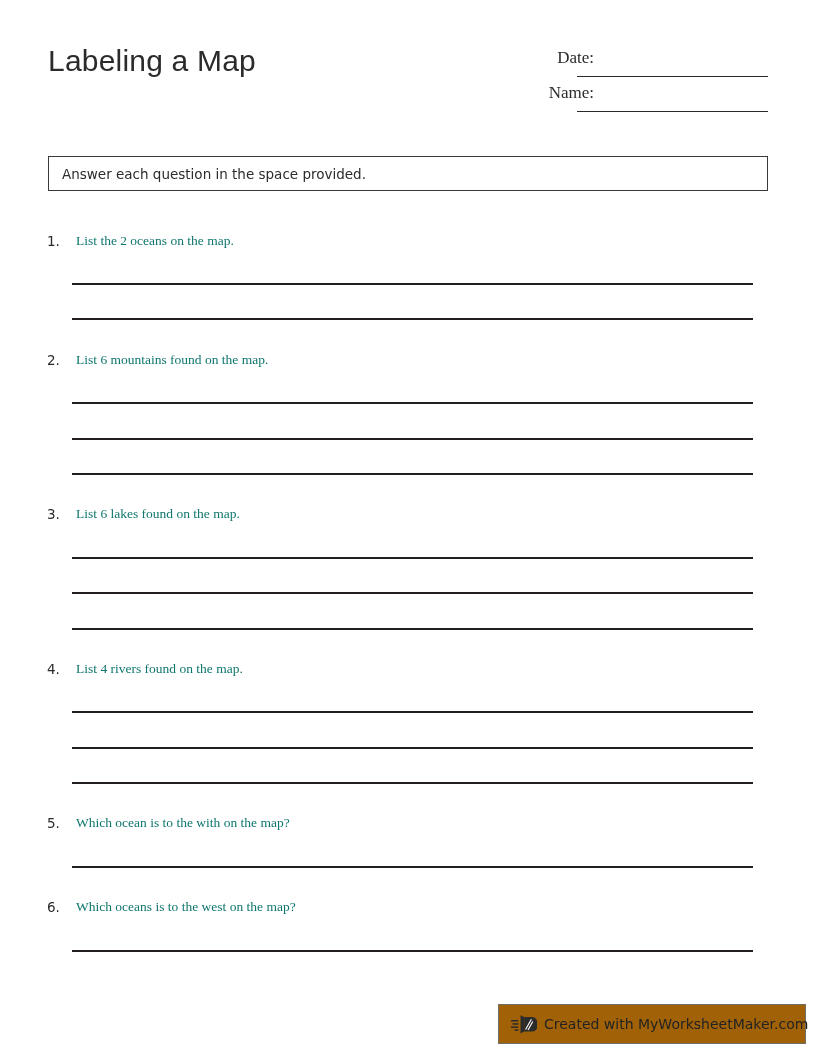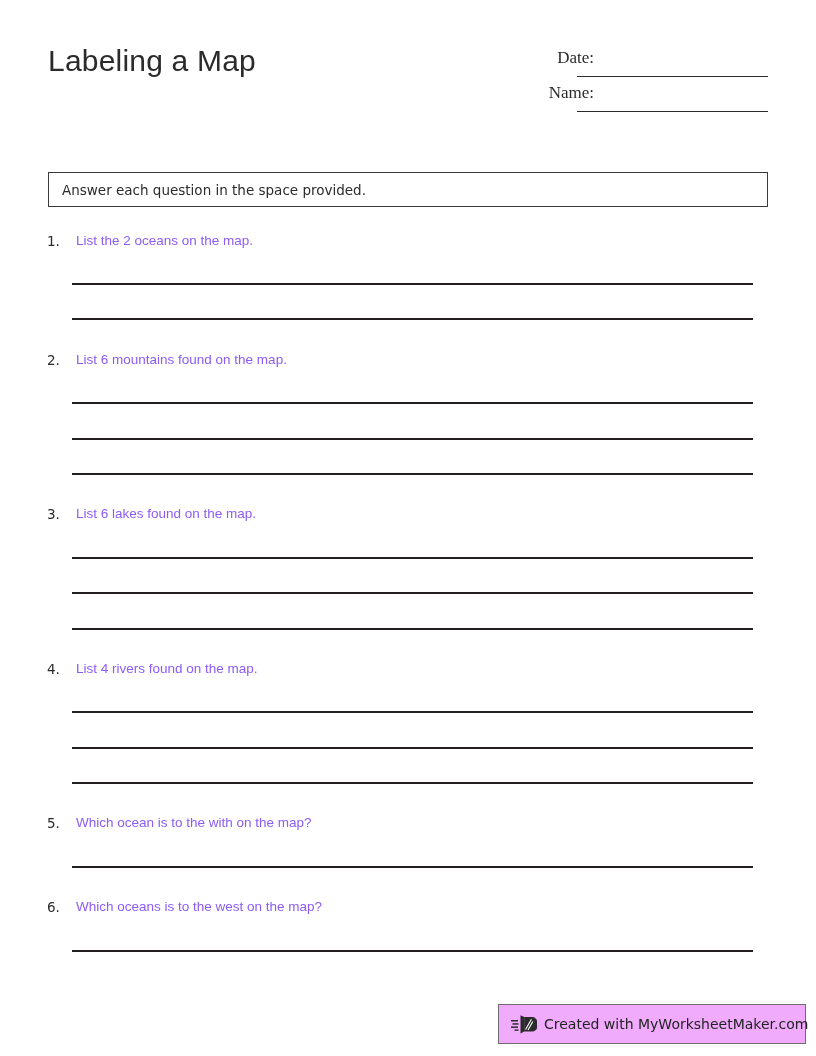--- a/index.html
+++ b/index.html
@@ -69,21 +69,21 @@
     top: 28px;
     width: 191px;
     height: 0;
     border-bottom: 1.4px solid #2b2b2b;
   }
 
   
   .instruction-box {
     position: absolute;
     left: 48px;
-    top: 172px;
+    top: 156px;
     width: 720px;
     height: 35px;
     border: 1.3px solid #3a3a3a;
     box-sizing: border-box;
     background: #fff;
   }
   .instruction-text {
     position: absolute;
     left: 13px;
     top: 9px;
@@ -112,42 +112,42 @@
     font-size: 13.5px;
     color: #2b2b2b;
     font-family: "DejaVu Sans", sans-serif;
     white-space: nowrap;
   }
   .q-text {
     position: absolute;
     left: 76px;
     top: 0;
     font-size: 13.5px;
-    color: #8b5cf6;
-    font-family: Liberation Sans, sans-serif;
+    color: #0f766e;
+    font-family: Liberation Serif, serif;
     white-space: nowrap;
   }
   .answer-line {
     position: absolute;
     left: 72px;
     width: 681px;
     height: 0;
     border-bottom: 2.2px solid #231f20;
   }
 
   
   .footer-badge {
     position: absolute;
     left: 498px;
     top: 1004px;
     width: 308px;
     height: 40px;
     border: 1.2px solid #6d6d6d;
     box-sizing: border-box;
-    background: #f0abfc;
+    background: #a16207;
   }
   .badge-inner {
     position: absolute;
     left: 0; top: 0; right: 0; bottom: 0;
     display: flex;
     align-items: center;
     padding-left: 12px;
   }
   .badge-logo {
     width: 26px;

